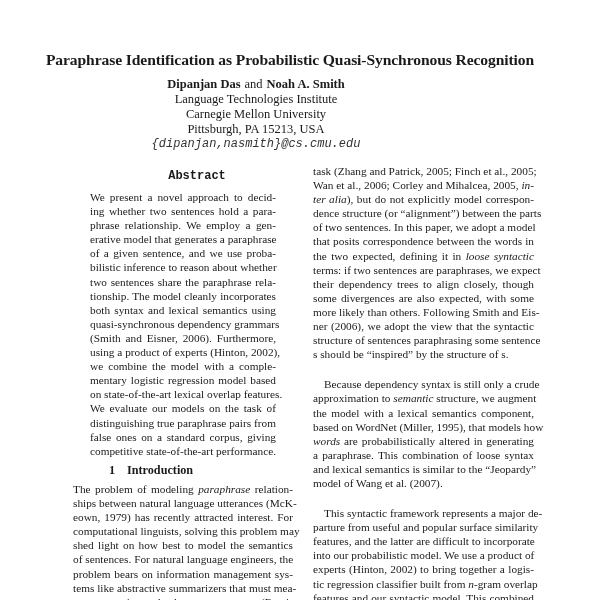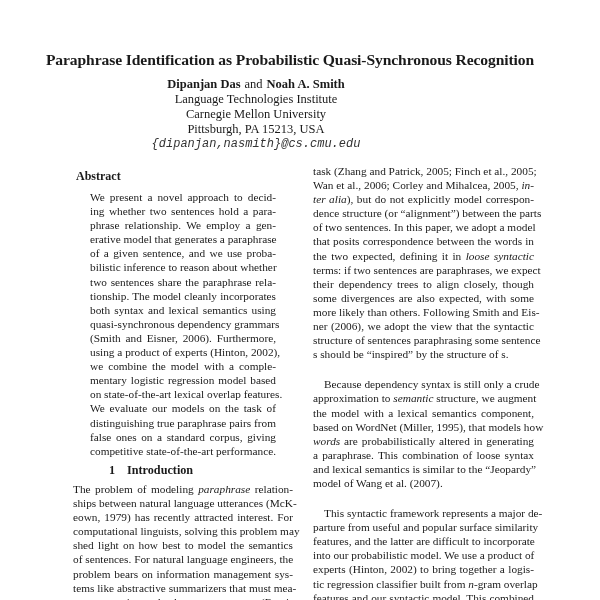--- a/index.html
+++ b/index.html
@@ -5,21 +5,21 @@
   html, body { margin: 0; padding: 0; background: #ffffff; }
   body { width: 600px; height: 600px; overflow: hidden; position: relative; font-family: "Liberation Serif", "DejaVu Serif", serif; color: #1a1a1a; }
   .title { position: absolute; left: 0; width: 580px; top: 51px; text-align: center; font-weight: bold; font-size: 15.6px; letter-spacing: -0.1px; }
   .authors { position: absolute; left: 0; width: 512px; top: 77px; text-align: center; font-size: 12.5px; line-height: 15px; }
   .authors b { font-weight: bold; }
   .authors .and { margin: 0 4px; }
   .aff { display: block; text-align: center; }
   .email { font-family: "Liberation Mono", "DejaVu Sans Mono", monospace; font-size: 12px; color: #333; font-style: italic; }
   .col { position: absolute; font-size: 11.3px; line-height: 14.1px; text-align: justify; }
   .left-abs { left: 90px; width: 186px; top: 190px; }
-  .abs-head { position: absolute; left: 76px; width: 186px; top: 169px; font-weight: bold; font-size: 12px; }
+  .abs-head { position: absolute; left: 104px; width: 186px; top: 169px; text-align: center; font-weight: bold; font-size: 12px; font-family: Liberation Mono, monospace; }
   .sec-head { position: absolute; left: 73px; top: 463px; font-weight: bold; font-size: 12.2px; margin-left: 36px; }
   .sec-head .num { display: inline-block; width: 18px; }
   .left-intro { left: 73px; width: 220px; top: 482px; }
   .right { left: 313px; width: 221px; top: 164px; }
   .indent { text-indent: 11px; margin-top: 16px; }
   .line { display: block; text-align: justify; text-align-last: justify; white-space: nowrap; }
   .line.last { text-align-last: left; }
   i { }
 </style>
 </head>

